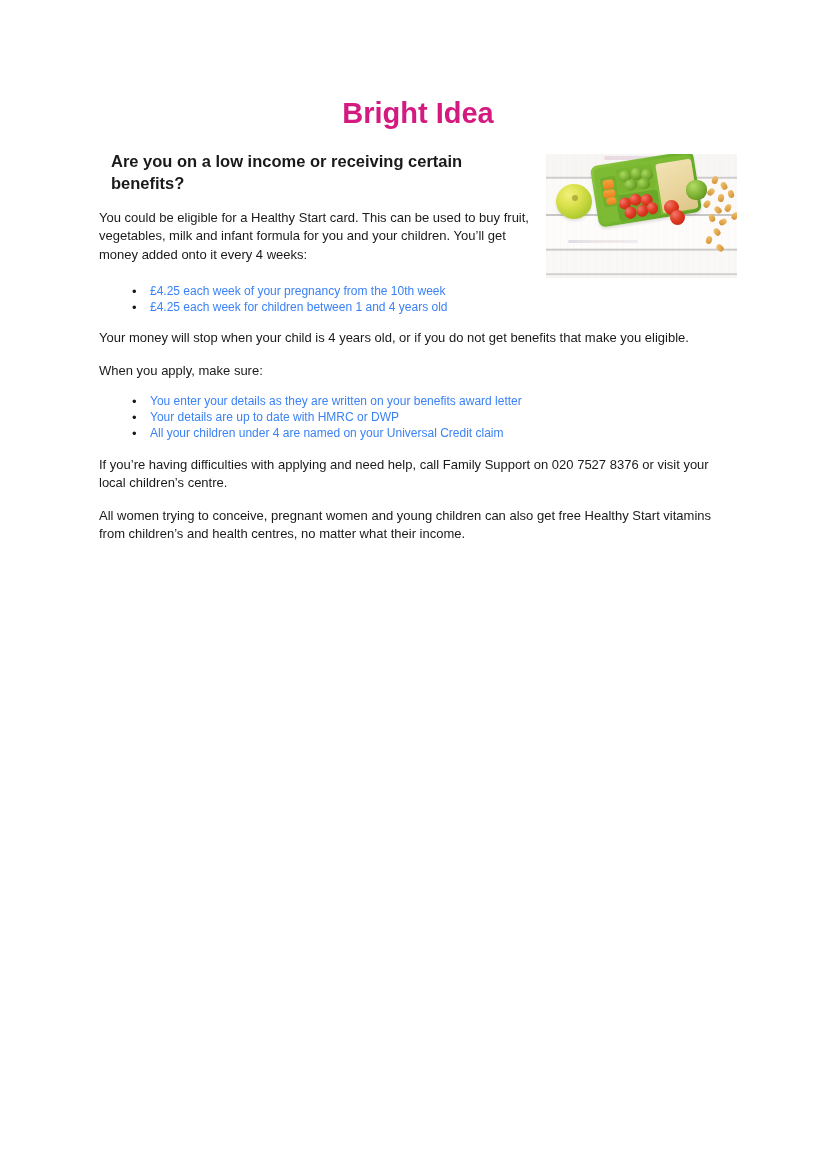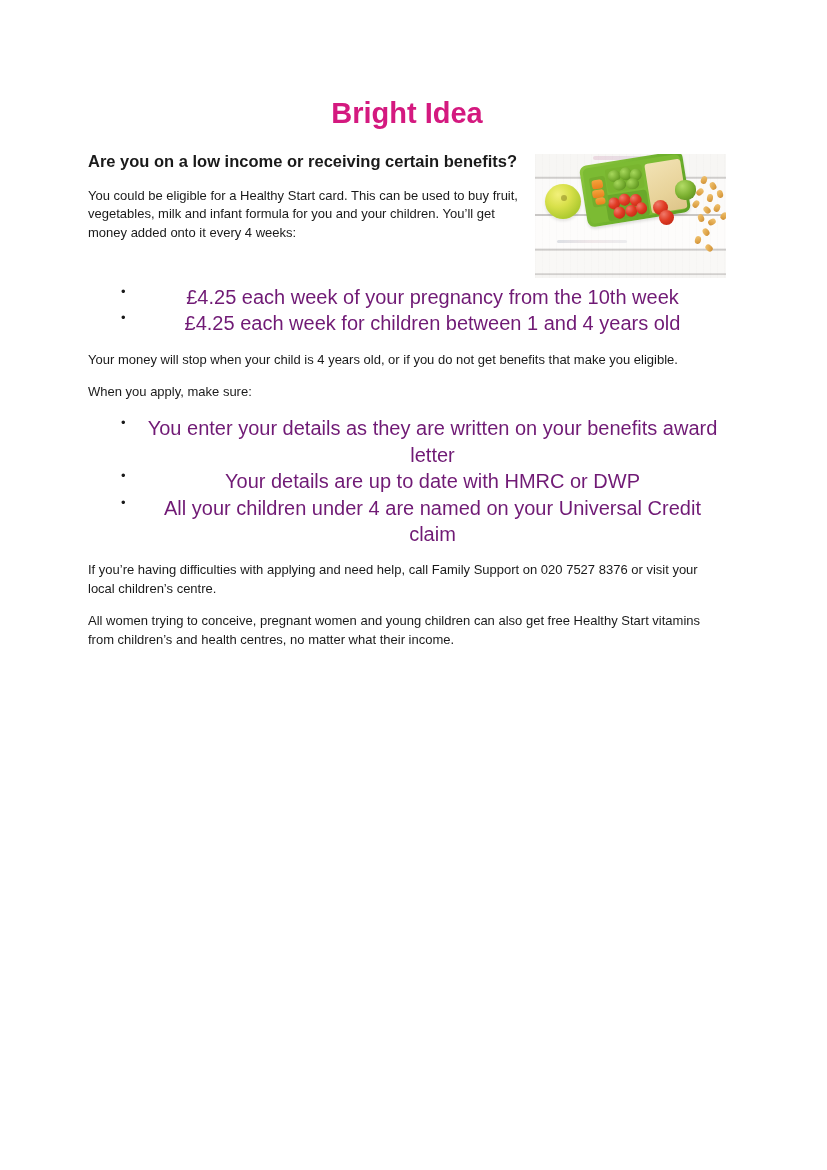--- a/index.html
+++ b/index.html
@@ -20,21 +20,21 @@
   .page {
     position: absolute;
     left: 0; top: 0;
     width: 827px;
     height: 1170px;
     background: #ffffff;
   }
 
   .content {
     position: absolute;
-    left: 88px;
+    left: 99px;
     top: 96px;
     width: 638px;
   }
 
   .doc-title {
     font-size: 29px;
     font-weight: bold;
     color: #d4197f;
     text-align: center;
     margin: 0 0 20px 0;
@@ -178,45 +178,44 @@
     position: absolute;
     left: 58px; top: 2px;
     width: 80px; height: 4px;
     background: linear-gradient(90deg, rgba(210,150,180,.30), rgba(160,180,200,.25));
     border-radius: 2px;
   }
 
   h2.sub-heading {
     font-size: 16.5px;
     font-weight: bold;
-    margin: 0 0 14px 0;
+    margin: 0 0 14px 12px;
     line-height: 1.33;
     color: #1a1a1a;
   }
 
   p.body-text {
     font-size: 13px;
     line-height: 1.42;
     margin: 0 0 14px 0;
     color: #1a1a1a;
   }
   p.body-text:last-child { margin-bottom: 0; }
 
   ul.bullets {
     margin: 0 0 14px 0;
     padding: 0 0 0 51px;
     list-style: none;
   }
   ul.bullets li {
-    font-size: 20px;
+    font-size: 12px;
     line-height: 1.32;
     position: relative;
     margin: 0;
-    color: #701a75;
-    text-align: center;
+    color: #3b82f6;
   }
   ul.bullets li:before {
     content: "\2022";
     position: absolute;
     left: -18px;
     top: -1px;
     font-size: 13px;
     color: #1a1a1a;
   }
 

